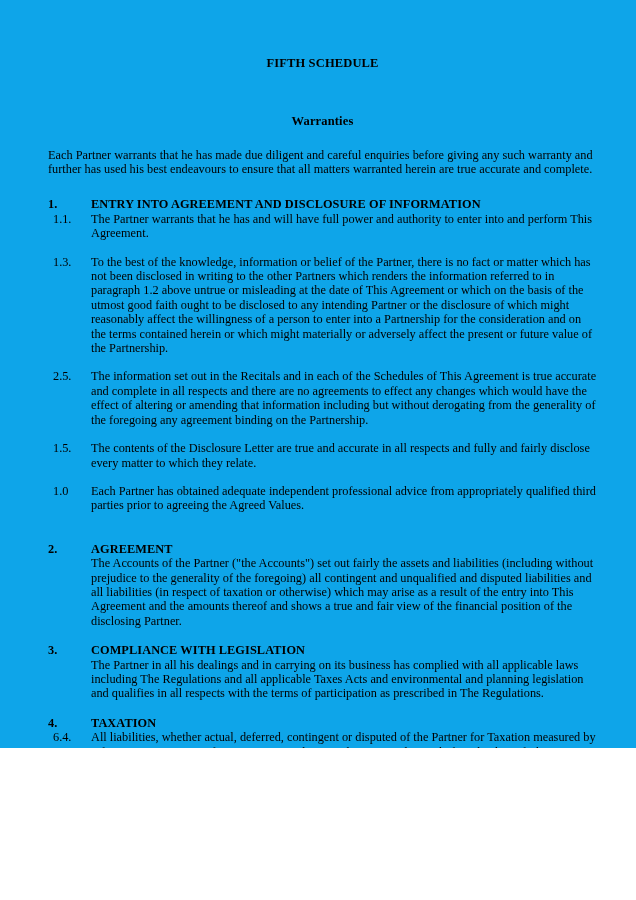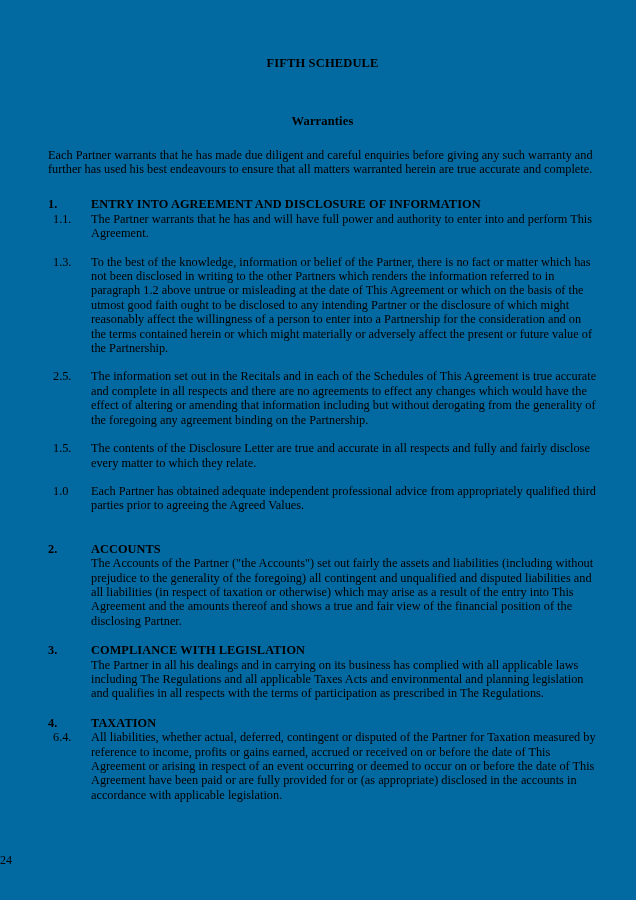--- a/index.html
+++ b/index.html
@@ -8,22 +8,22 @@
     padding: 0;
     background: #ffffff;
   }
   body {
     font-family: "Liberation Serif", "DejaVu Serif", serif;
     color: #000000;
   }
   .page {
     position: relative;
     width: 636px;
-    height: 900px;
-    background: #0369a1;
+    height: 748px;
+    background: #0ea5e9;
     box-sizing: border-box;
     overflow: hidden;
   }
   .content {
     position: absolute;
     left: 48px;
     top: 56px;
     width: 549px;
   }
   .doc-title,
@@ -148,21 +148,21 @@
 
     <div class="clause">
       <span class="clause-num">1.0</span>
       <span class="clause-body">Each Partner has obtained adequate independent professional advice from appropriately qualified third parties prior to agreeing the Agreed Values.</span>
     </div>
 
     <div class="gap-major"></div>
 
     <div class="section">
       <span class="section-num">2.</span>
-      <span class="section-heading">ACCOUNTS</span>
+      <span class="section-heading">AGREEMENT</span>
       <span class="section-body">The Accounts of the Partner ("the Accounts") set out fairly the assets and liabilities (including without prejudice to the generality of the foregoing) all contingent and unqualified and disputed liabilities and all liabilities (in respect of taxation or otherwise) which may arise as a result of the entry into This Agreement and the amounts thereof and shows a true and fair view of the financial position of the disclosing Partner.</span>
     </div>
 
     <div class="gap-section"></div>
 
     <div class="section">
       <span class="section-num">3.</span>
       <span class="section-heading">COMPLIANCE WITH LEGISLATION</span>
       <span class="section-body">The Partner in all his dealings and in carrying on its business has complied with all applicable laws including The Regulations and all applicable Taxes Acts and environmental and planning legislation and qualifies in all respects with the terms of participation as prescribed in The Regulations.</span>
     </div>

